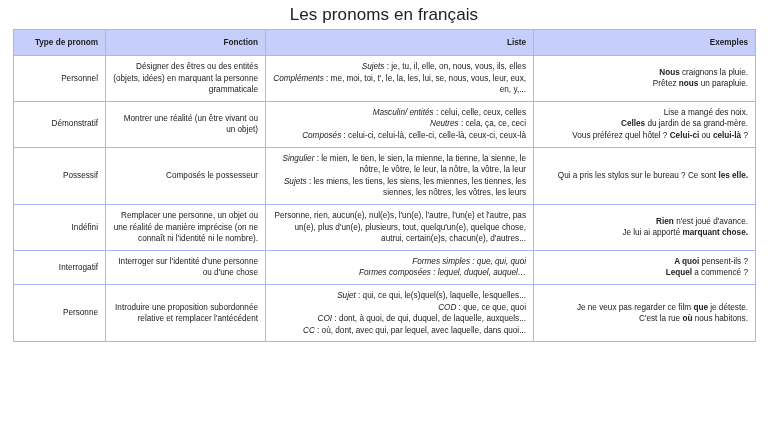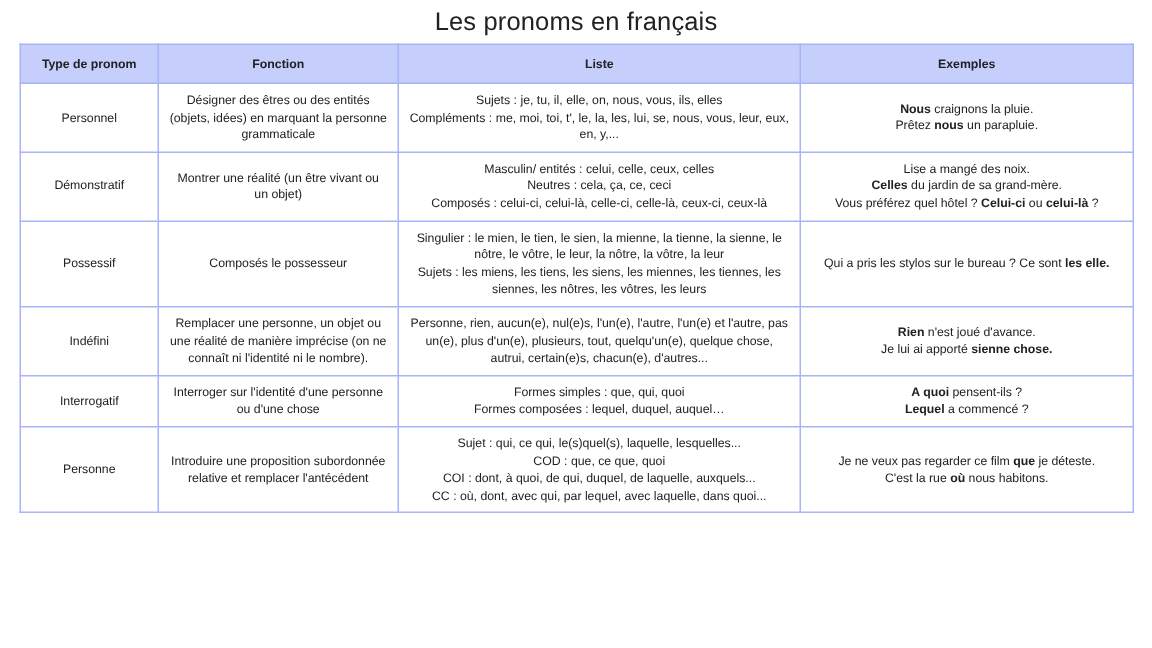--- a/index.html
+++ b/index.html
@@ -39,21 +39,21 @@
     border-collapse: collapse;
     width: 742px;
     table-layout: fixed;
   }
   table.pronoms td, table.pronoms th {
     border: 1px solid #a8b4f5;
     vertical-align: middle;
     padding: 5px 7px;
     font-size: 8.2px;
     line-height: 11.6px;
-    text-align: center;
+    text-align: right;
     box-sizing: border-box;
   }
   thead th {
     background: #c6cffb;
     font-weight: bold;
     font-size: 8.4px;
     height: 26px;
     vertical-align: middle;
     padding: 5px 8px;
   }
@@ -62,21 +62,21 @@
   .col-liste { width: 268px; }
   .col-exemples { width: 222px; }
 
   td.c-type {
     padding-left: 9px;
   }
   td.c-fonction { padding-left: 9px; }
   td.c-liste { padding-left: 9px; }
   td.c-exemples { padding-left: 12px; }
 
-  .ital { }
+  .ital { font-style: italic; }
   .bold { font-weight: bold; }
   .line { display: block; }
 </style>
 </head>
 <body>
 
 <div class="page">
 
   <div class="title">Les pronoms en français</div>
 
@@ -135,21 +135,21 @@
             </td>
           </tr>
           <tr>
             <td class="c-type">Indéfini</td>
             <td class="c-fonction">Remplacer une personne, un objet ou une réalité de manière imprécise (on ne connaît ni l'identité ni le nombre).</td>
             <td class="c-liste">
               <span class="line">Personne, rien, aucun(e), nul(e)s, l'un(e), l'autre, l'un(e) et l'autre, pas un(e), plus d'un(e), plusieurs, tout, quelqu'un(e), quelque chose, autrui, certain(e)s, chacun(e), d'autres...</span>
             </td>
             <td class="c-exemples">
               <span class="line"><span class="bold">Rien</span> n'est joué d'avance.</span>
-              <span class="line">Je lui ai apporté <span class="bold">sienne chose.</span></span>
+              <span class="line">Je lui ai apporté <span class="bold">marquant chose.</span></span>
             </td>
           </tr>
           <tr>
             <td class="c-type">Interrogatif</td>
             <td class="c-fonction">Interroger sur l'identité d'une personne ou d'une chose</td>
             <td class="c-liste">
               <span class="line ital">Formes simples : que, qui, quoi</span>
               <span class="line ital">Formes composées : lequel, duquel, auquel…</span>
             </td>
             <td class="c-exemples">

